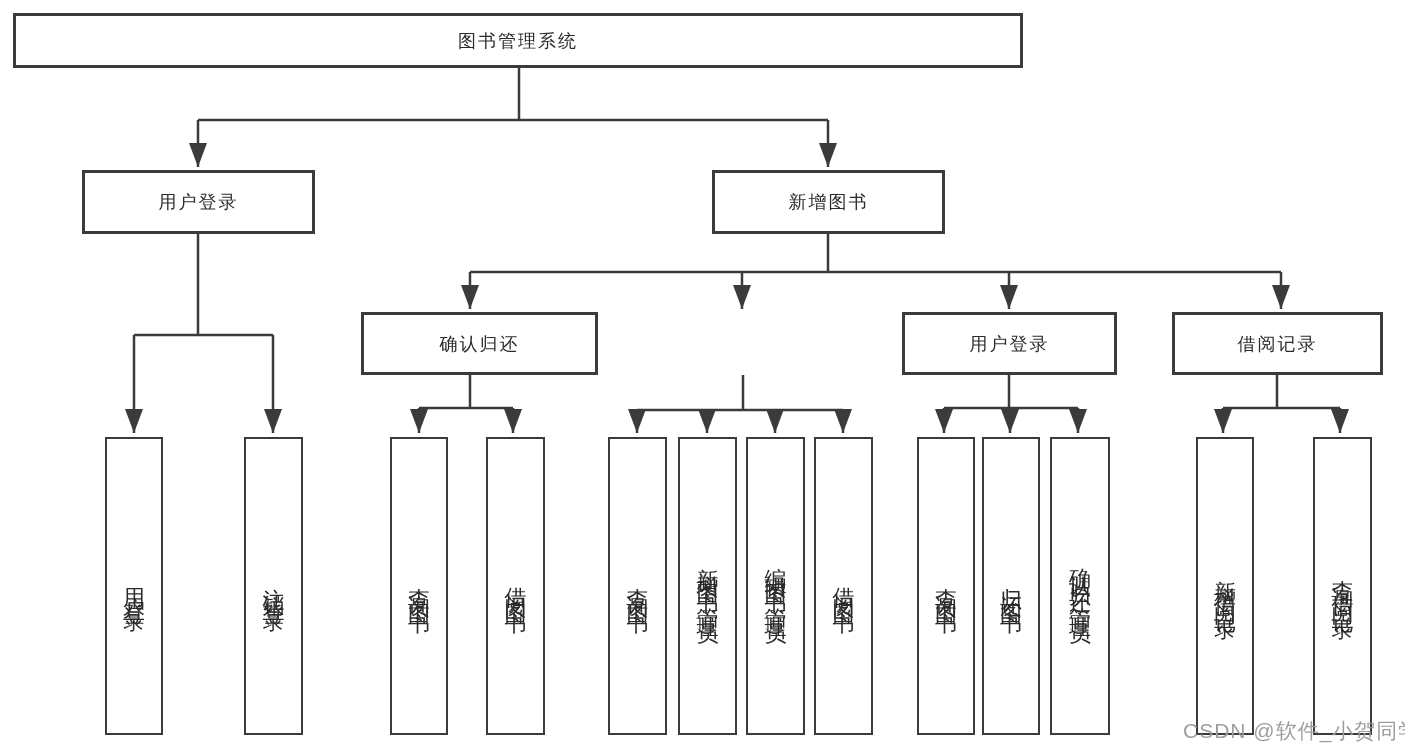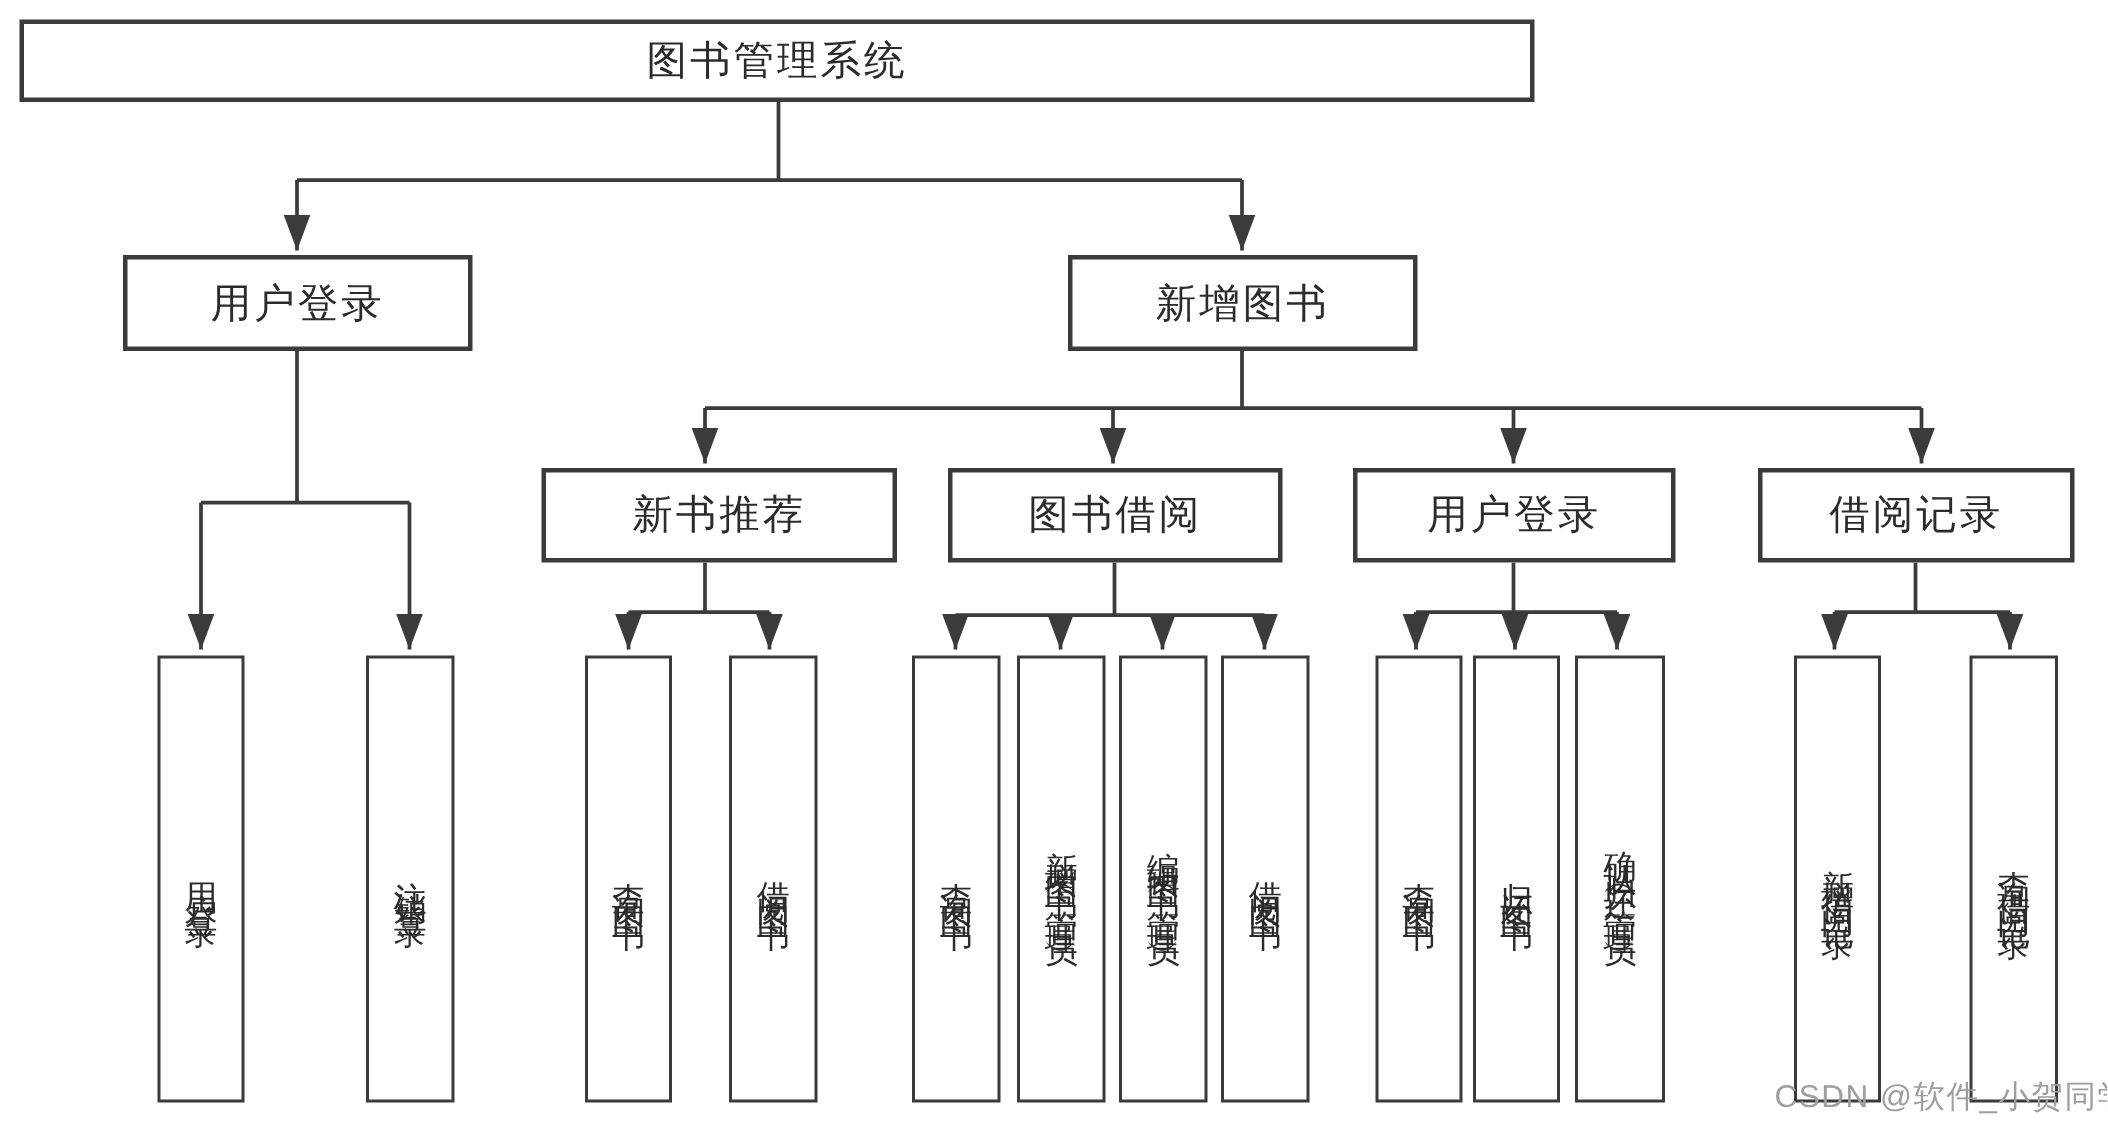--- a/index.html
+++ b/index.html
@@ -16,21 +16,21 @@
     box-sizing:border-box;
     background:#ffffff;
     border:3px solid #3b3b3b;
     display:flex;
     align-items:center;
     justify-content:center;
     z-index:2;
     color:#2b2b2b;
   }
   .box.h span{
-    font-size:27px;
+    font-size:18px;
     letter-spacing:2px;
     line-height:1;
     white-space:nowrap;
   }
   .box.v{border-width:2.5px;}
   .box.v span{
     writing-mode:vertical-rl;
     font-size:22px;
     letter-spacing:8px;
     line-height:1;
@@ -98,24 +98,21 @@
   </div>
 
   <div class="box h" style="left:82px;top:170px;width:233px;height:64px">
     <span>用户登录</span>
   </div>
   <div class="box h" style="left:712px;top:170px;width:233px;height:64px">
     <span>新增图书</span>
   </div>
 
   <div class="box h" style="left:361px;top:312px;width:237px;height:63px">
-    <span>新书推荐</span>
-  </div>
-  <div class="box h" style="left:632px;top:312px;width:223px;height:63px">
-    <span>图书借阅</span>
+    <span>确认归还</span>
   </div>
   <div class="box h" style="left:902px;top:312px;width:215px;height:63px">
     <span>用户登录</span>
   </div>
   <div class="box h" style="left:1172px;top:312px;width:211px;height:63px">
     <span>借阅记录</span>
   </div>
 
   <div class="box v" style="left:105px;top:437px;width:58px;height:298px">
     <span>用户登录</span>

